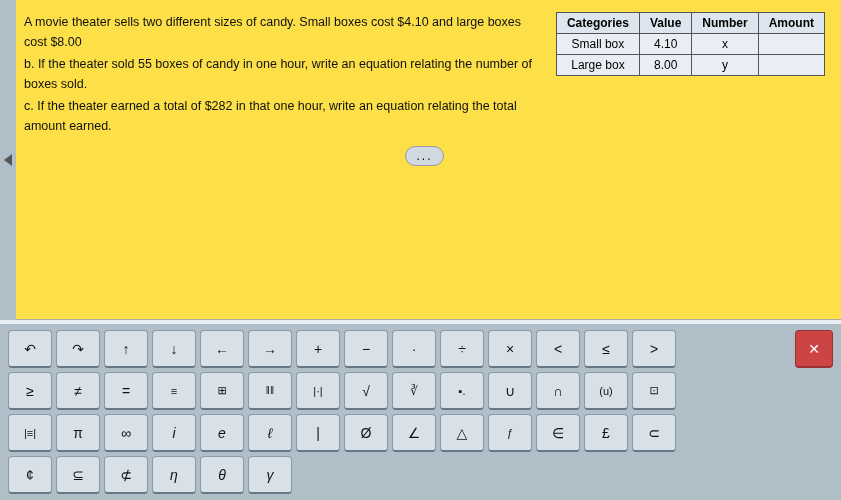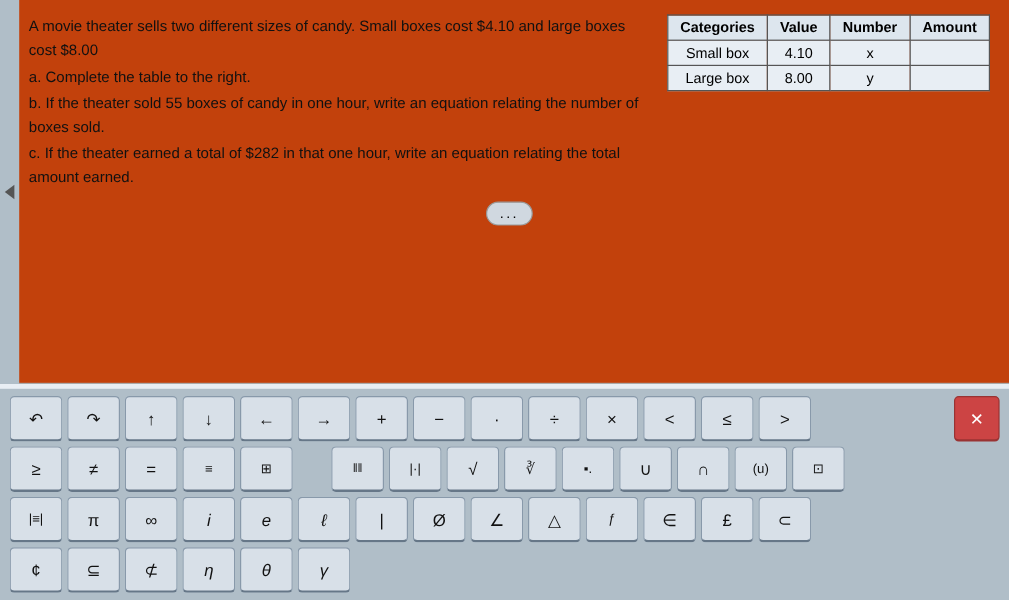--- a/index.html
+++ b/index.html
@@ -8,21 +8,21 @@
       font-size: 13px;
       background: #c8d8e8;
       width: 841px;
       height: 500px;
       overflow: hidden;
       position: relative;
     }
 
     
     .main-content {
-      background: #c2410c;
+      background: #fde047;
       width: 841px;
       min-height: 320px;
       padding: 12px 16px 8px 16px;
       border-bottom: 1px solid #aaa;
     }
 
     .problem-area {
       display: flex;
       gap: 12px;
       margin-bottom: 8px;
@@ -192,21 +192,20 @@
 <body>
 
 <div style="position:absolute; left:0; top:0; width:16px; height:320px; background:#b0bec8; display:flex; align-items:center; justify-content:center; z-index:10;">
   <div class="triangle-marker"></div>
 </div>
 
 <div class="main-content" style="padding-left: 24px;">
   <div class="problem-area">
     <div class="problem-text">
       <p>A movie theater sells two different sizes of candy. Small boxes cost $4.10 and large boxes cost $8.00</p>
-      <p>a. Complete the table to the right.</p>
       <p>b. If the theater sold 55 boxes of candy in one hour, write an equation relating the number of boxes sold.</p>
       <p>c. If the theater earned a total of $282 in that one hour, write an equation relating the total amount earned.</p>
     </div>
     <div class="problem-table-container">
       <table class="problem-table">
         <thead>
           <tr>
             <th>Categories</th>
             <th>Value</th>
             <th>Number</th>
@@ -291,21 +290,21 @@
       <div class="spacer"></div>
       <div class="key key-close">✕</div>
     </div>
 
     <div class="keyboard-row">
       <div class="key">≥</div>
       <div class="key">≠</div>
       <div class="key">=</div>
       <div class="key" style="font-size:11px;">≡</div>
       <div class="key" style="font-size:11px;">⊞</div>
-      <div class="key" style="font-size:10px;margin-left:28px;">ǁǁ</div>
+      <div class="key" style="font-size:10px;">ǁǁ</div>
       <div class="key" style="font-size:11px;">|·|</div>
       <div class="key">√</div>
       <div class="key" style="font-size:12px;">∛</div>
       <div class="key" style="font-size:11px;">▪.</div>
       <div class="key">∪</div>
       <div class="key">∩</div>
       <div class="key" style="font-size:11px;">(u)</div>
       <div class="key" style="font-size:11px;">⊡</div>
     </div>
 

